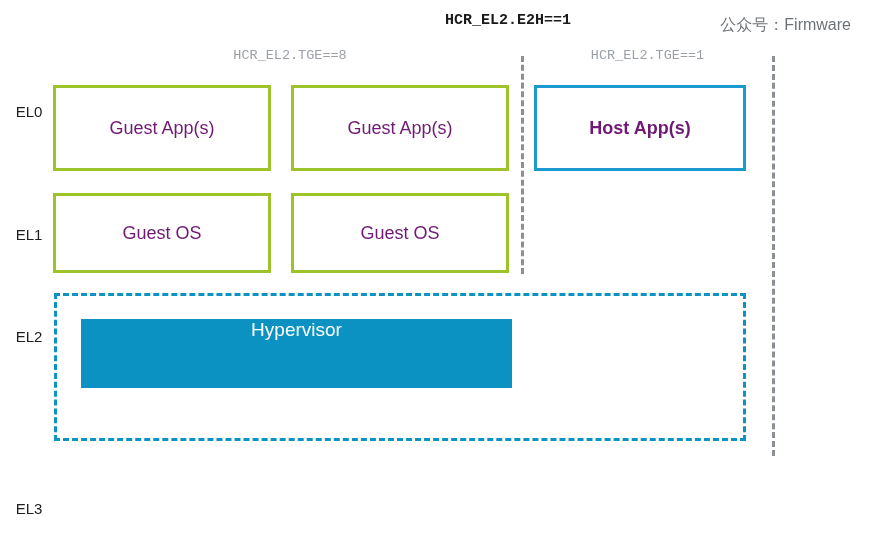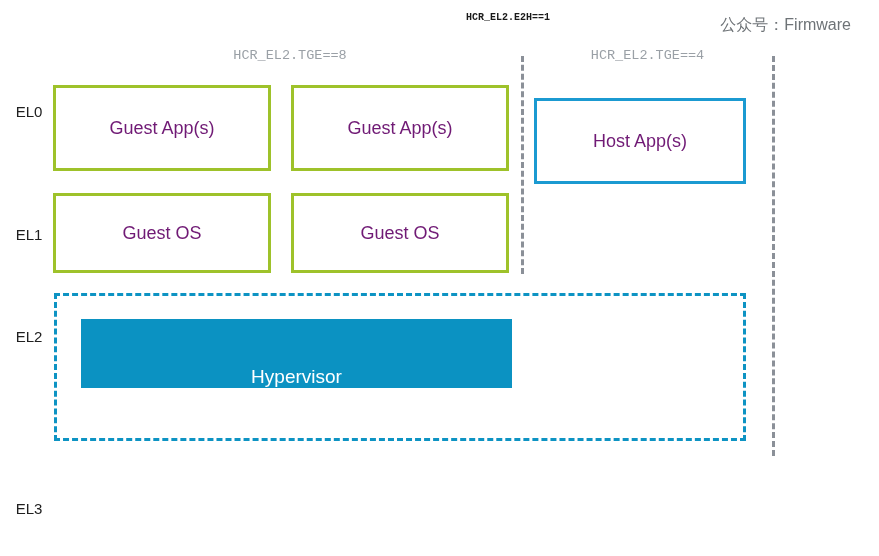--- a/index.html
+++ b/index.html
@@ -21,21 +21,21 @@
 
   
   .title-e2h {
     position: absolute;
     left: 388px;
     top: 12px;
     width: 240px;
     text-align: center;
     font-family: "Liberation Mono", monospace;
     font-weight: bold;
-    font-size: 10px;
+    font-size: 15px;
     letter-spacing: 0px;
     color: #1a1a1a;
     white-space: nowrap;
   }
   .watermark {
     position: absolute;
     right: 28px;
     top: 15px;
     font-size: 16px;
     color: #6e7377;
@@ -85,21 +85,21 @@
     position: absolute;
     box-sizing: border-box;
     border: 3px dashed #0d93c3;
     background: #ffffff;
   }
   .hypervisor-bar {
     position: absolute;
     box-sizing: border-box;
     background: #0b92c2;
     display: flex;
-    align-items: flex-end;
+    align-items: flex-start;
     justify-content: center;
     color: #ffffff;
     font-size: 19px;
     white-space: nowrap;
   }
   .hostos-text {
     position: absolute;
     text-align: center;
     font-size: 19px;
     color: #1a1a1a;
@@ -118,21 +118,21 @@
 <body>
 
 <div id="stage">
 
   <div class="title-e2h">HCR_EL2.E2H==1</div>
 
   <div class="watermark">公众号：Firmware</div>
 
   <div class="tge-label tge-left">HCR_EL2.TGE==8</div>
 
-  <div class="tge-label tge-right">HCR_EL2.TGE==4</div>
+  <div class="tge-label tge-right">HCR_EL2.TGE==1</div>
 
   <div class="vsep" style="left:521px; top:56px; height:218px;"></div>
 
   <div class="vsep" style="left:772px; top:56px; height:400px;"></div>
 
   <div class="el-label" style="top:103px;">EL0</div>
 
   <div class="el-label" style="top:226px;">EL1</div>
 
   <div class="el-label" style="top:328px;">EL2</div>
@@ -140,21 +140,21 @@
   <div class="el-label" style="top:500px;">EL3</div>
 
   <div class="box green" style="left:53px; top:85px; width:218px; height:86px;">
     <span>Guest App(s)</span>
   </div>
 
   <div class="box green" style="left:291px; top:85px; width:218px; height:86px;">
     <span>Guest App(s)</span>
   </div>
 
-  <div class="box blue" style="left:534px; top:98px; width:212px; height:86px;">
+  <div class="box blue" style="left:534px; top:85px; width:212px; height:86px;font-weight:bold;">
     <span>Host App(s)</span>
   </div>
 
   <div class="box green" style="left:53px; top:193px; width:218px; height:80px;">
     <span>Guest OS</span>
   </div>
 
   <div class="box green" style="left:291px; top:193px; width:218px; height:80px;">
     <span>Guest OS</span>
   </div>

